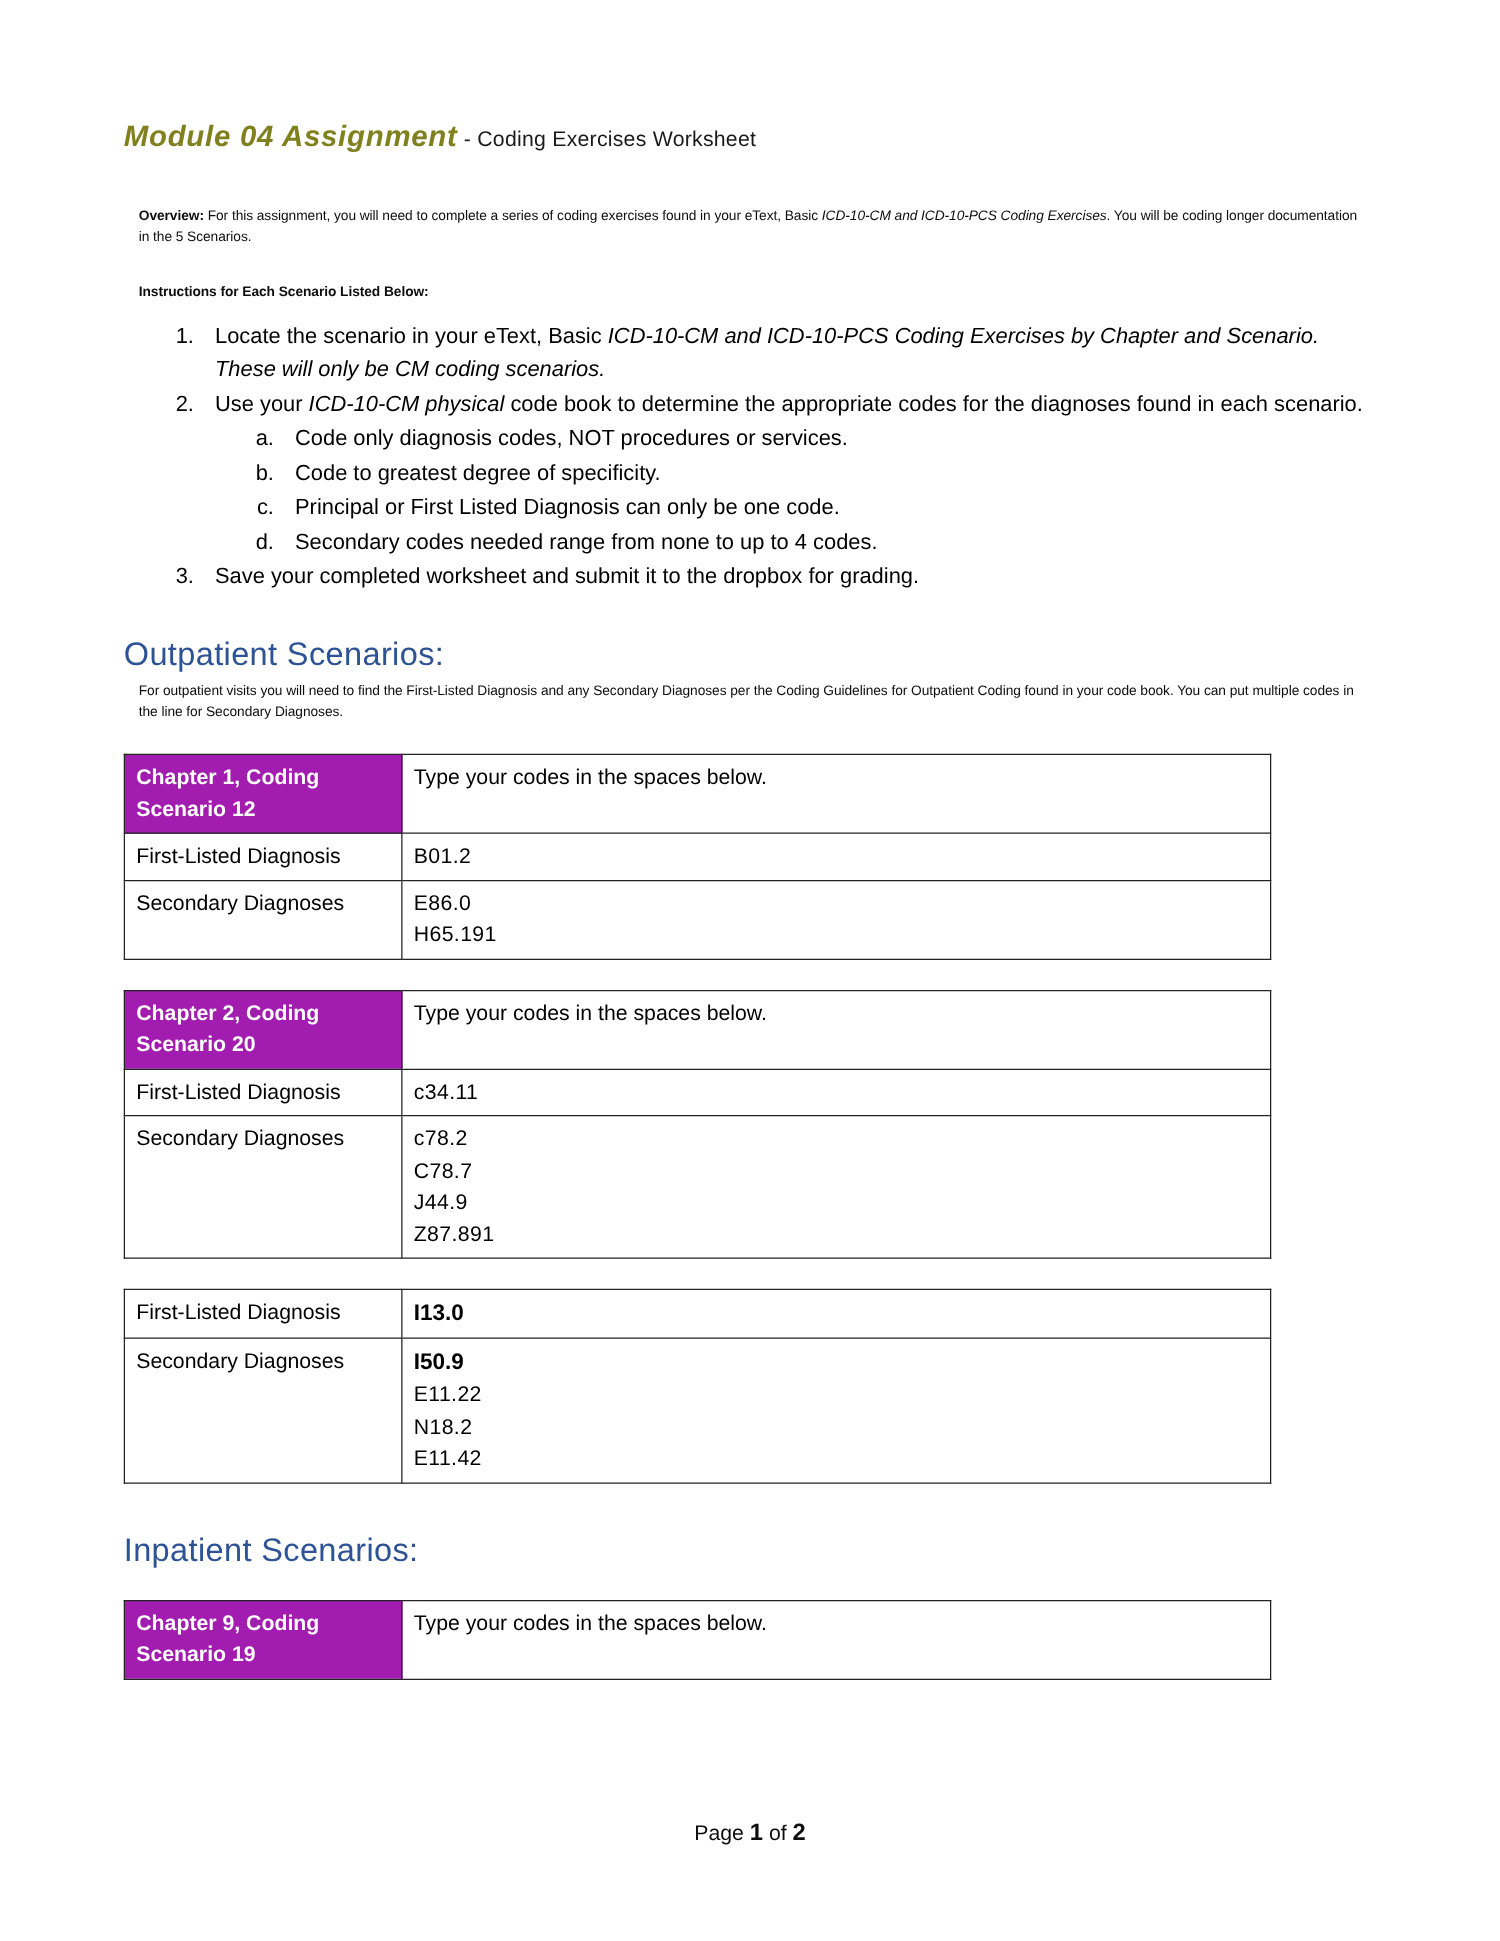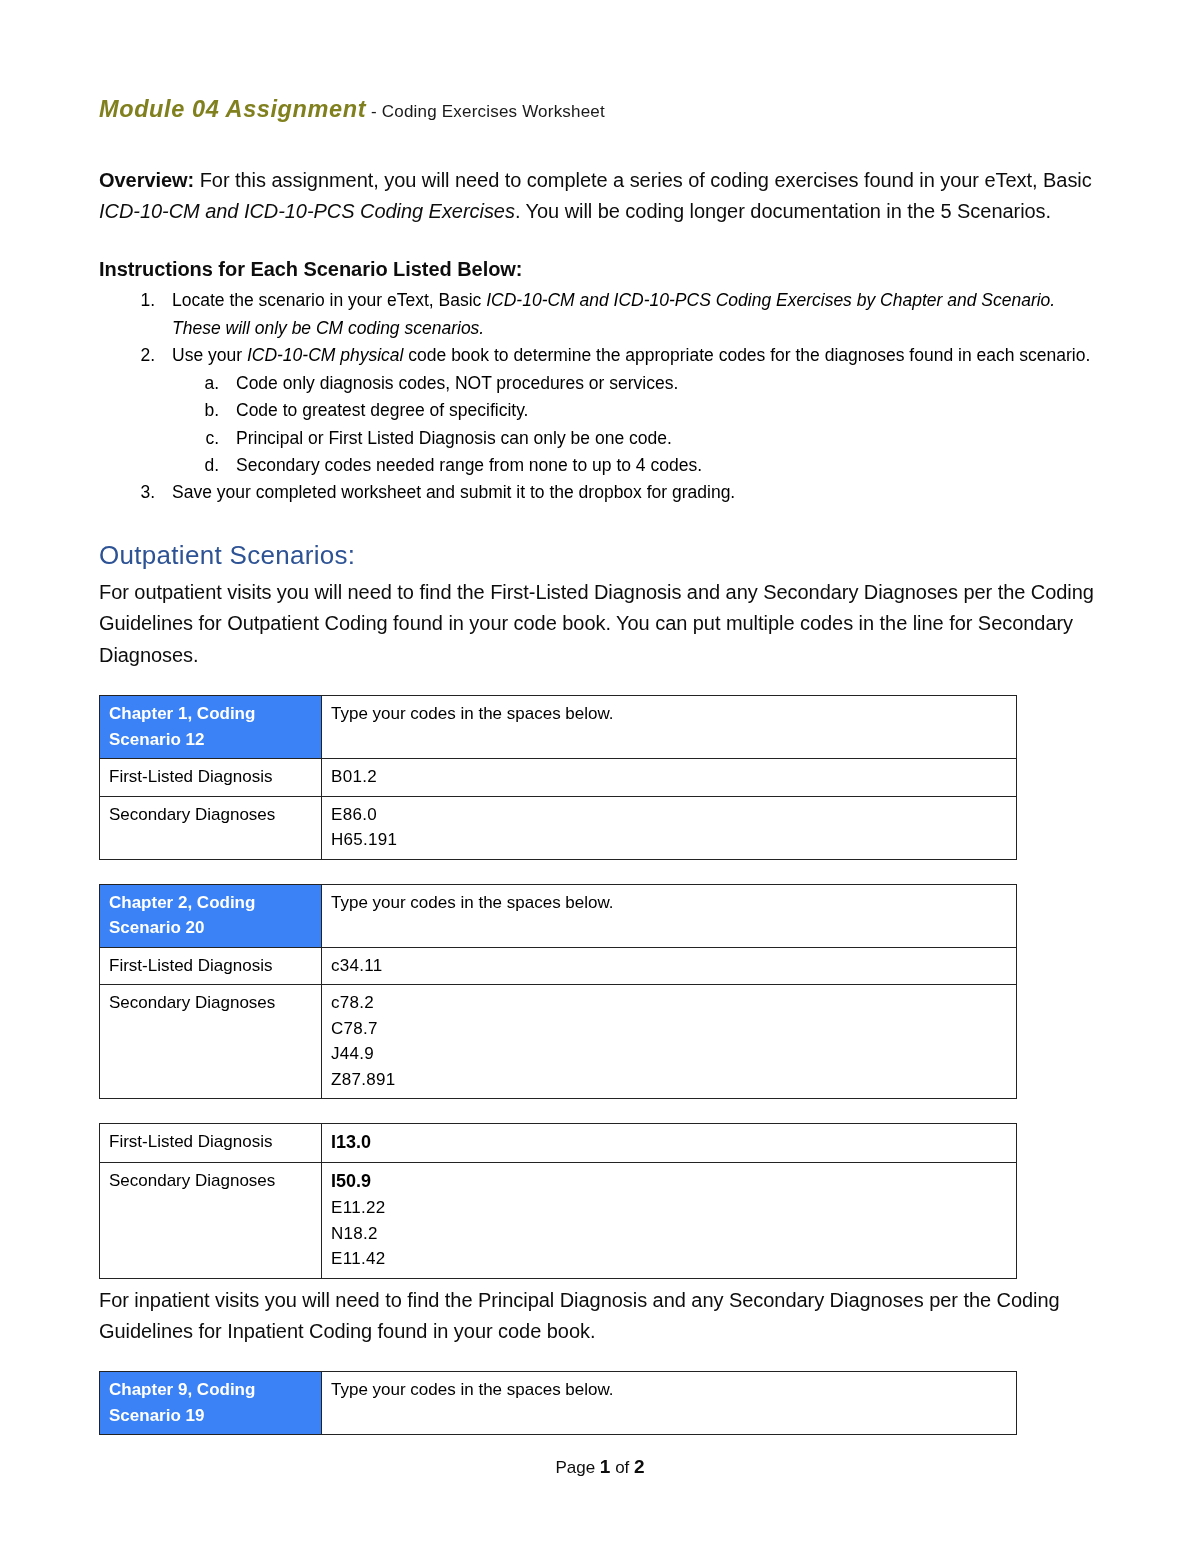--- a/index.html
+++ b/index.html
@@ -46,23 +46,23 @@
     font-style: italic;
   }
   .doc-title .t-sub {
     color: #1a1a1a;
     font-size: 17px;
     font-weight: normal;
   }
 
   
   .para {
-    font-size: 20px;
+    font-size: 11px;
     line-height: 1.57;
-    margin: 0;
+    margin: 12px;
     color: #0d0d0d;
     letter-spacing: -0.05px;
   }
   .p-overview { margin-top: 42px; }
   .p-instructions-head { margin-top: 26px; font-weight: bold; }
   b, .b { font-weight: bold; }
   i, .i { font-style: italic; }
 
   
   ol.level1 {
@@ -109,21 +109,21 @@
     border: 1.6px solid #232323;
     padding: 5px 9px 6px 9px;
     vertical-align: top;
     font-size: 17px;
     line-height: 1.5;
   }
   table.codes col.c1 { width: 222px; }
   table.codes col.c2 { width: 695px; }
 
   td.hdr-black {
-    background: #3b82f6;
+    background: #a21caf;
     color: #ffffff;
     font-weight: bold;
     font-size: 17.5px;
     line-height: 1.45;
     padding: 7px 9px 9px 11px;
     border-color: #000000;
     border-right-color: #232323;
   }
   td.hdr-note {
     font-size: 17px;
@@ -268,21 +268,21 @@
           <td class="value">
             <span class="codeline alt">I50.9</span>
             <span class="codeline">E11.22</span>
             <span class="codeline">N18.2</span>
             <span class="codeline">E11.42</span>
           </td>
         </tr>
       </tbody>
     </table>
 
-    <p class="para section-para">For inpatient visits you will need to find the Principal Diagnosis and any Secondary Diagnoses per the Coding Guidelines for Inpatient Coding found in your code book.</p>
+    <h2 class="section-head h-inpatient">Inpatient Scenarios:</h2>
 
     <table class="codes">
       <colgroup>
           <col class="c1">
           <col class="c2">
         </colgroup>
       <tbody>
         <tr>
           <td class="hdr-black">Chapter 9, Coding Scenario 19</td>
           <td class="hdr-note">Type your codes in the spaces below.</td>

